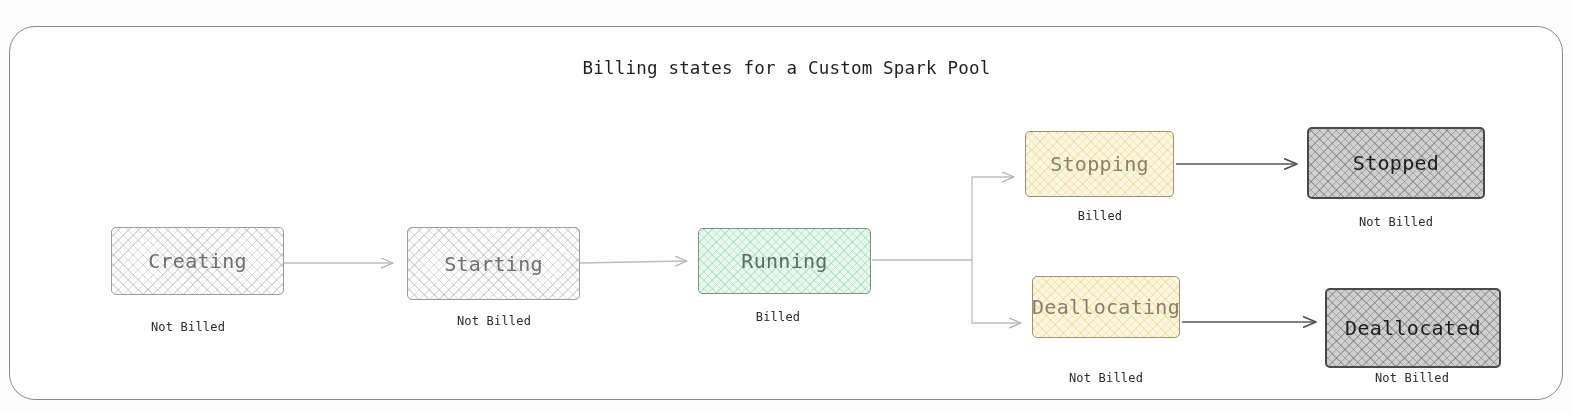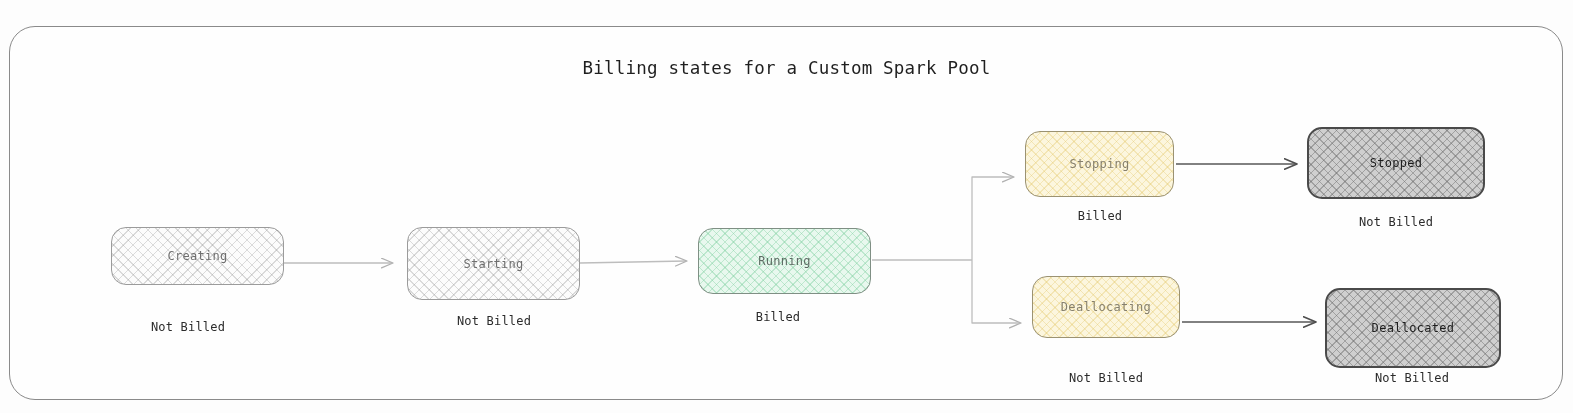--- a/index.html
+++ b/index.html
@@ -54,26 +54,26 @@
     top: 0;
     width: 1573px;
     height: 413px;
     pointer-events: none;
   }
 
   
   .node {
     position: absolute;
     box-sizing: border-box;
-    border-radius: 15px;
+    border-radius: 5px;
     display: flex;
     align-items: center;
     justify-content: center;
     font-family: "DejaVu Sans Mono", "Liberation Mono", monospace;
-    font-size: 12px;
+    font-size: 20px;
     letter-spacing: 0.3px;
     white-space: nowrap;
   }
 
   
   .node.grey {
     border: 1.2px solid #9b9b9b;
     color: #6f6f6f;
     background-color: #fcfcfc;
     background-image:
@@ -147,21 +147,21 @@
 
     <path d="M972,260 L972,177 L1013,177" fill="none" stroke="#bdbdbd" stroke-width="1.3" stroke-linejoin="round" marker-end="url(#arrow-light)"></path>
 
     <path d="M972,260 L972,323 L1020,323" fill="none" stroke="#bdbdbd" stroke-width="1.3" stroke-linejoin="round" marker-end="url(#arrow-light)"></path>
 
     <path d="M1176,164 L1296,164" fill="none" stroke="#575757" stroke-width="1.6" marker-end="url(#arrow-dark)"></path>
 
     <path d="M1182,322 L1315,322" fill="none" stroke="#575757" stroke-width="1.6" marker-end="url(#arrow-dark)"></path>
   </svg>
 
-  <div class="node grey" style="left:111px; top:227px; width:173px; height:58px;">
+  <div class="node grey" style="left:111px; top:227px; width:173px; height:68px;">
     <span>Creating</span>
   </div>
   <div class="billing-label" style="left:98px; top:320px; width:180px;">Not Billed</div>
 
   <div class="node grey" style="left:407px; top:227px; width:173px; height:73px;">
     <span>Starting</span>
   </div>
   <div class="billing-label" style="left:404px; top:314px; width:180px;">Not Billed</div>
 
   <div class="node green" style="left:698px; top:228px; width:173px; height:66px;">

